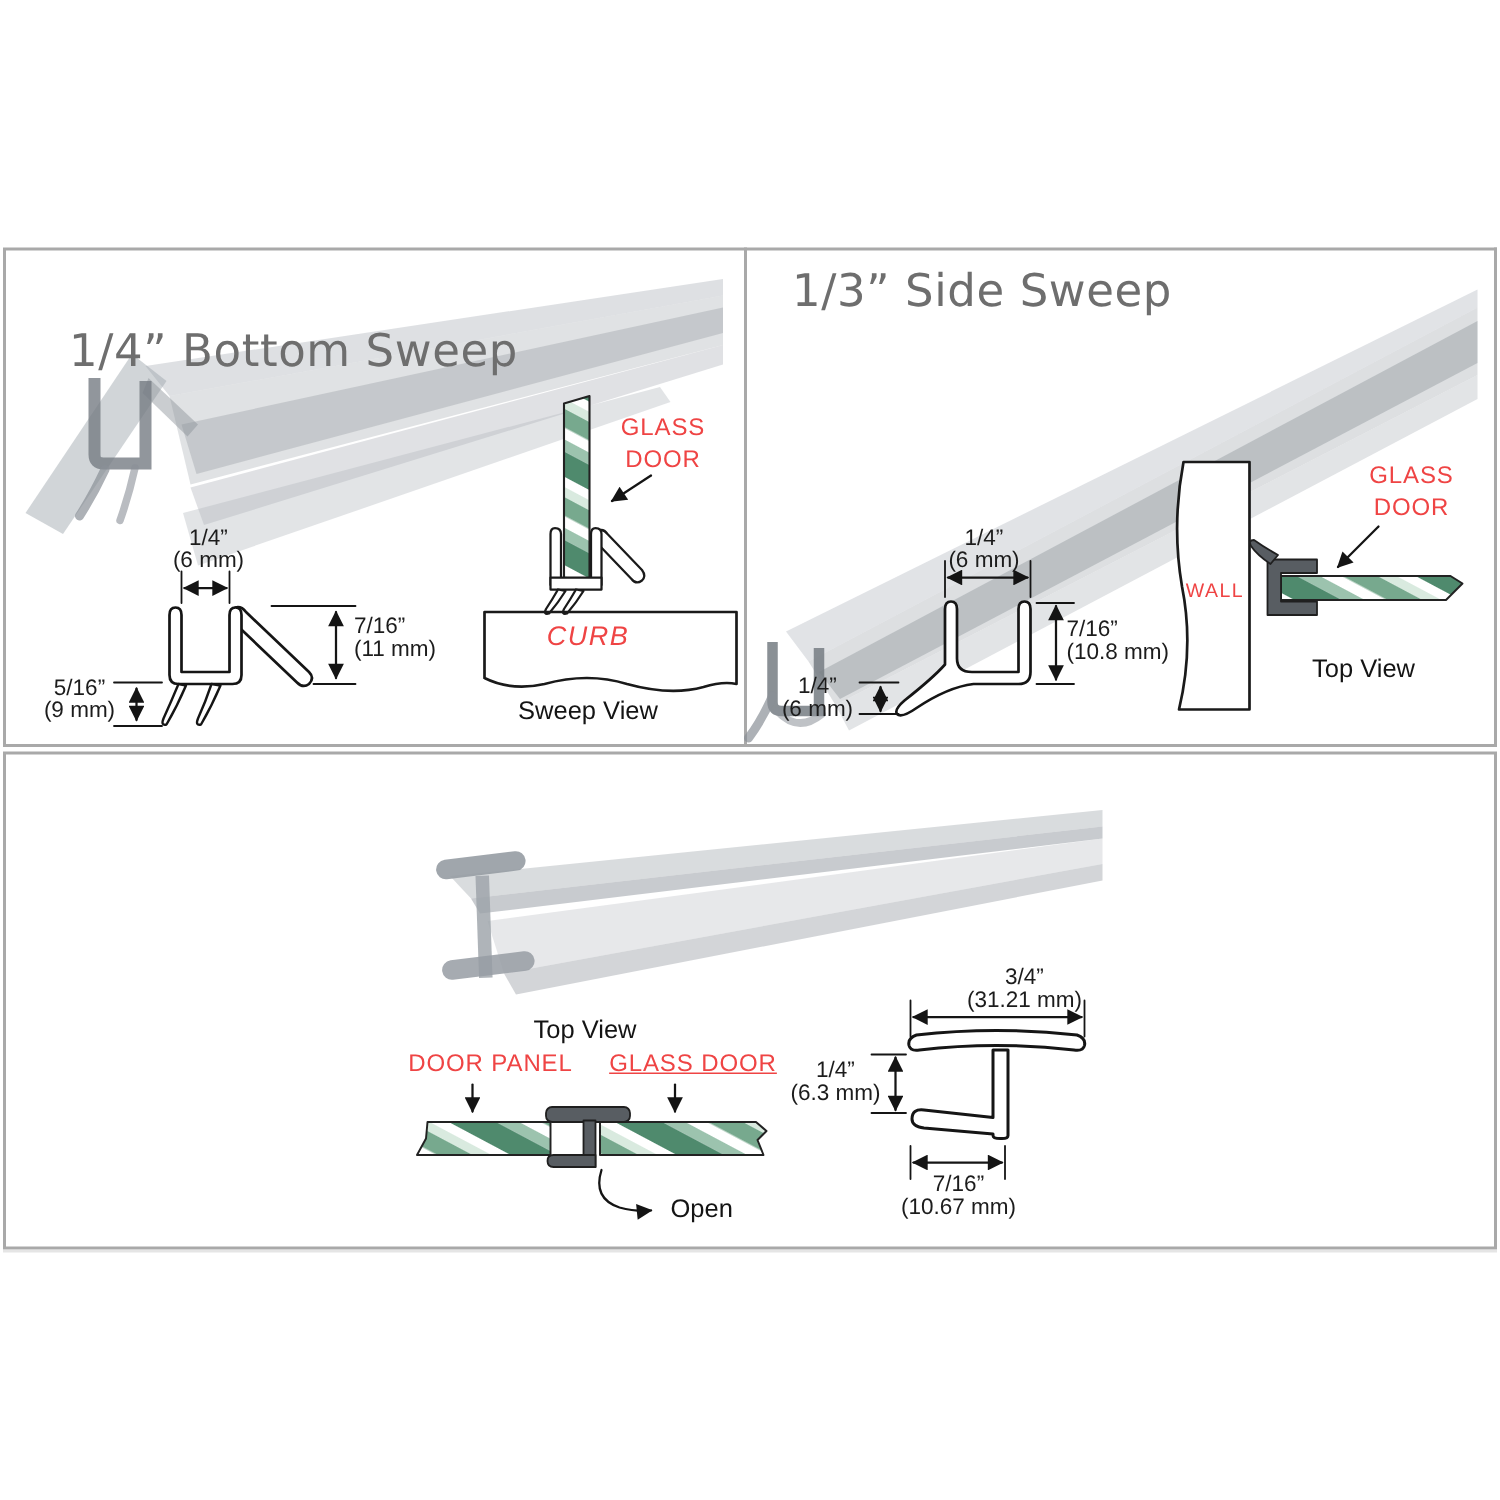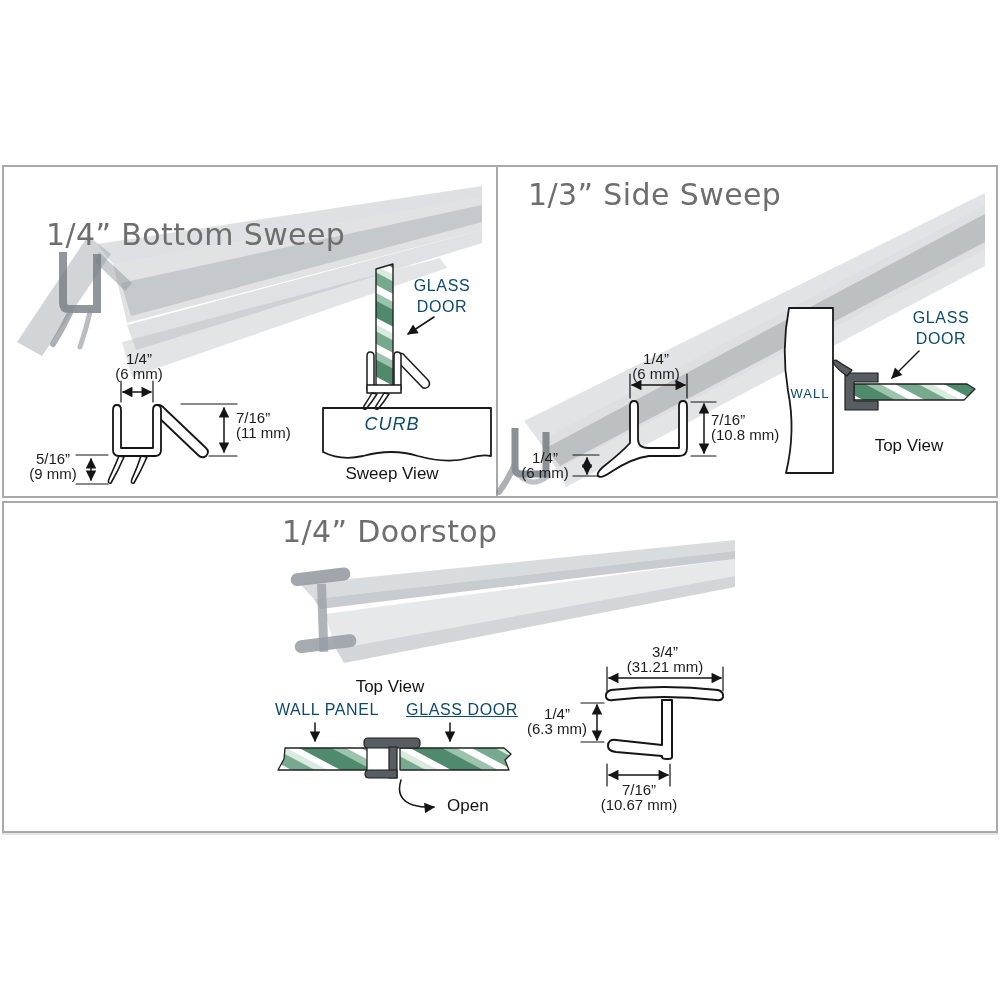--- a/index.html
+++ b/index.html
@@ -8,21 +8,21 @@
   .panel{position:absolute;border:2px solid #a9a9a9;box-sizing:border-box;background:transparent;}
   #panel-bs{left:2px;top:165px;width:496px;height:333px;}
   #panel-ss{left:496px;top:165px;width:502px;height:333px;border-left:none;}
   #panel-ds{left:2px;top:501px;width:996px;height:332px;box-shadow:0 2px 0 rgba(0,0,0,0.10);}
   .art{position:absolute;left:0;top:0;z-index:2;pointer-events:none;}
   .txt{position:absolute;z-index:3;}
   .title{font-family:"DejaVu Sans",sans-serif;font-size:30px;color:#6e6e6e;letter-spacing:0.4px;white-space:nowrap;}
   .dim{font-size:15px;line-height:15px;color:#1c1c1c;text-align:center;white-space:nowrap;}
   .dim span{display:block;}
   .dim.left-al{text-align:left;}
-  .lbl{font-size:16px;letter-spacing:0.6px;color:#0c4a6e;text-align:center;white-space:nowrap;}
+  .lbl{font-size:16px;letter-spacing:0.6px;color:#ef4444;text-align:center;white-space:nowrap;}
   .lbl span{display:block;line-height:21px;}
   .cap{font-size:17px;color:#141414;text-align:center;white-space:nowrap;}
 </style>
 </head>
 <body>
 
 <div class="canvas">
 
   <div class="panel" id="panel-bs"></div>
   <div class="panel" id="panel-ss"></div>
@@ -150,21 +150,20 @@
       <g stroke-width="1.5" fill="none">
         <line x1="609" y1="678" x2="721" y2="678" marker-start="url(#ah)" marker-end="url(#ah)"></line>
         <line x1="597" y1="705" x2="597" y2="740" marker-start="url(#ah)" marker-end="url(#ah)"></line>
         <line x1="609" y1="775" x2="668" y2="775" marker-start="url(#ah)" marker-end="url(#ah)"></line>
       </g>
     </g>
   </svg>
 
   <div class="txt title" style="left:46px;top:177px;margin-top:40px;">1/4” Bottom Sweep</div>
   <div class="txt title" style="left:528px;top:177px;">1/3” Side Sweep</div>
-  <div class="txt title" style="left:282px;top:514px;">1/4” Doorstop</div>
 
   <div class="txt dim" style="left:99px;top:351px;width:80px;">
     <span>1/4”</span>
     <span>(6 mm)</span>
   </div>
   <div class="txt dim left-al" style="left:236px;top:410px;width:84px;">
     <span>7/16”</span>
     <span>(11 mm)</span>
   </div>
   <div class="txt dim" style="left:24px;top:451px;width:58px;">
@@ -193,25 +192,25 @@
   </div>
 
   <div class="txt lbl" style="left:782px;top:386px;width:56px;font-size:13px;letter-spacing:1px;">WALL</div>
   <div class="txt lbl" style="left:904px;top:307px;width:74px;">
     <span>GLASS</span>
     <span>DOOR</span>
   </div>
   <div class="txt cap" style="left:861px;top:436px;width:96px;">Top View</div>
 
   <div class="txt cap" style="left:342px;top:677px;width:96px;">Top View</div>
-  <div class="txt lbl" style="left:265px;top:701px;width:124px;">WALL PANEL</div>
+  <div class="txt lbl" style="left:265px;top:701px;width:124px;">DOOR PANEL</div>
   <div class="txt lbl" style="left:400px;top:701px;width:124px;text-decoration:underline;">GLASS DOOR</div>
   <div class="txt cap" style="left:447px;top:796px;width:60px;text-align:left;">Open</div>
 
-  <div class="txt dim" style="left:605px;top:644px;width:120px;">
+  <div class="txt dim" style="left:623px;top:644px;width:120px;">
     <span>3/4”</span>
     <span>(31.21 mm)</span>
   </div>
   <div class="txt dim" style="left:524px;top:706px;width:66px;">
     <span>1/4”</span>
     <span>(6.3 mm)</span>
   </div>
   <div class="txt dim" style="left:579px;top:782px;width:120px;">
     <span>7/16”</span>
     <span>(10.67 mm)</span>

